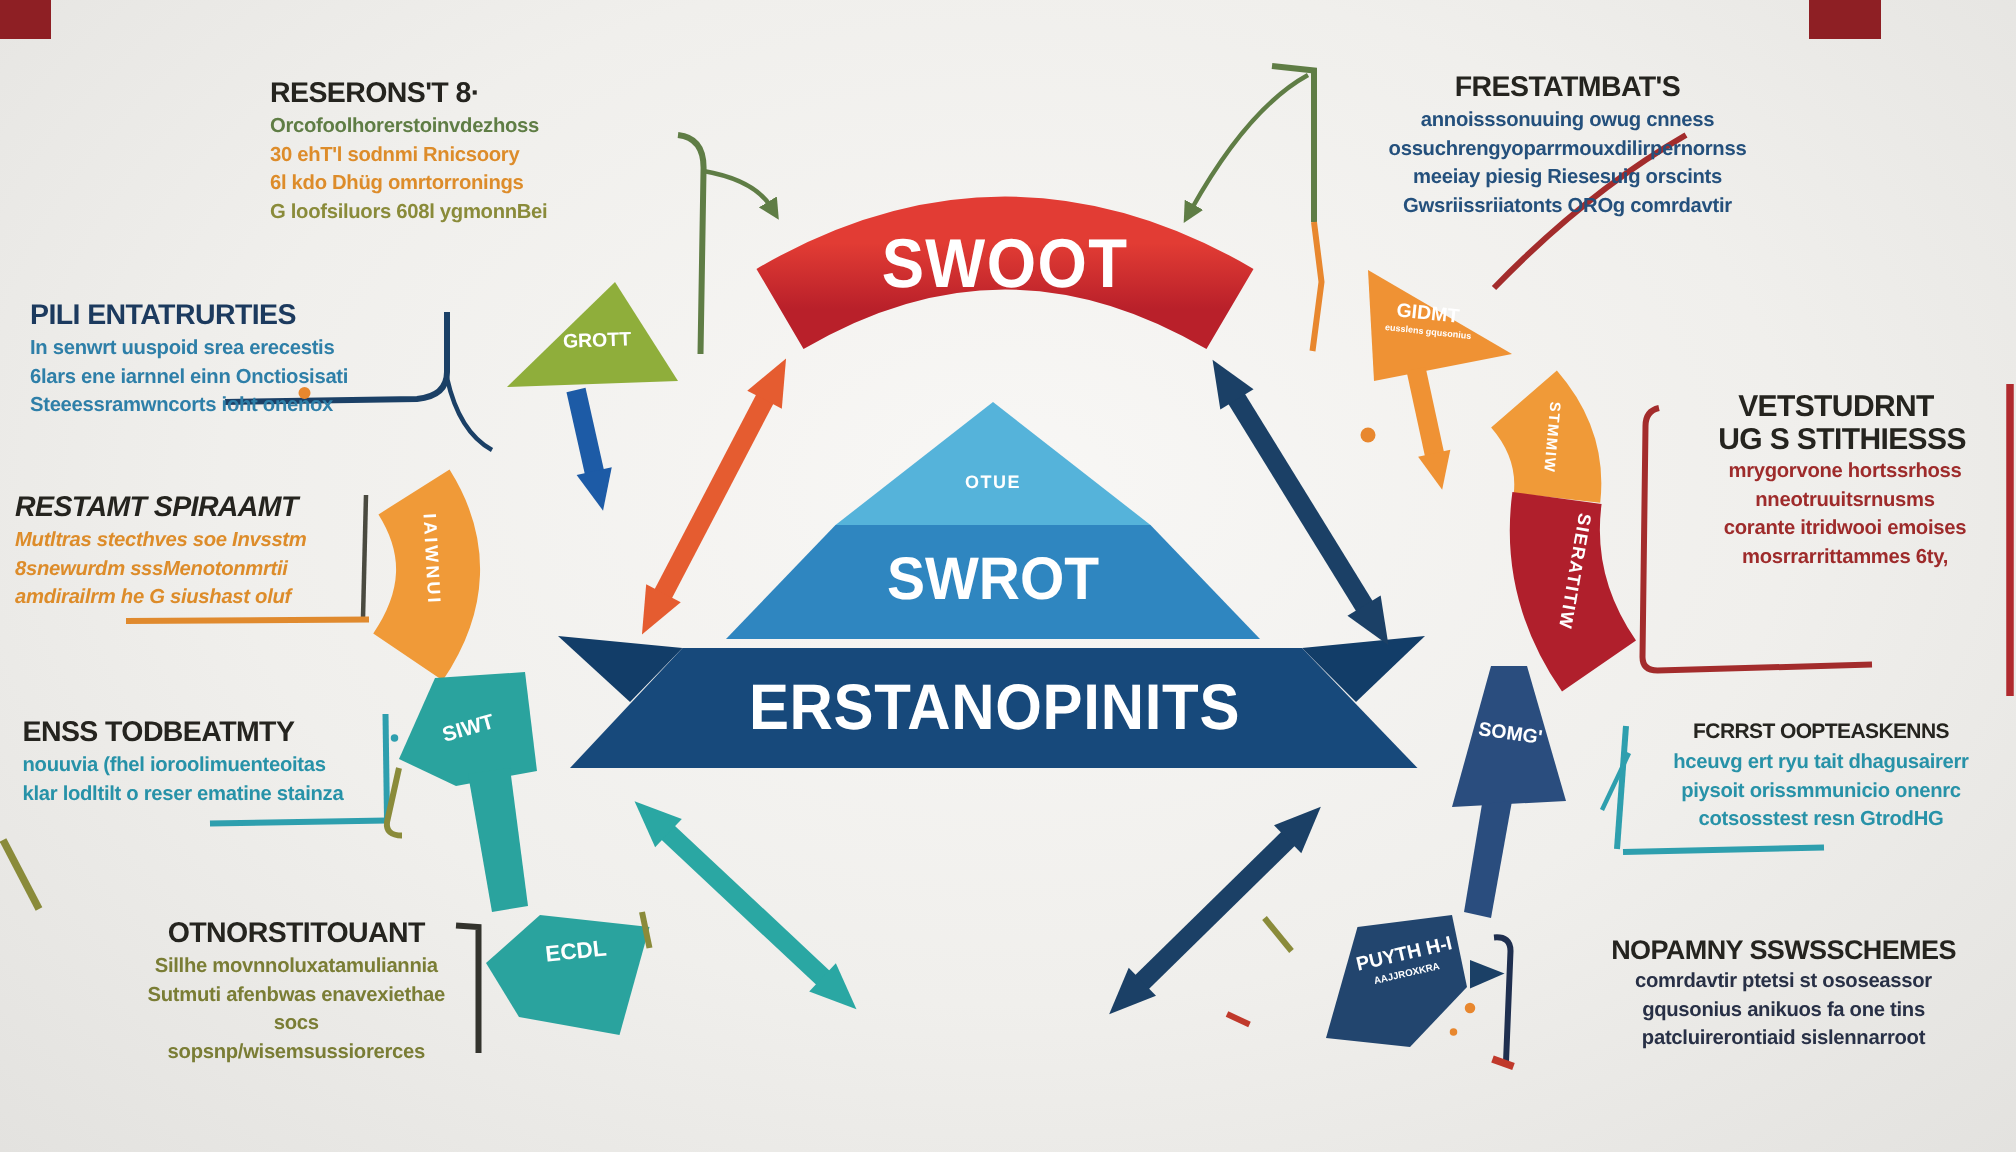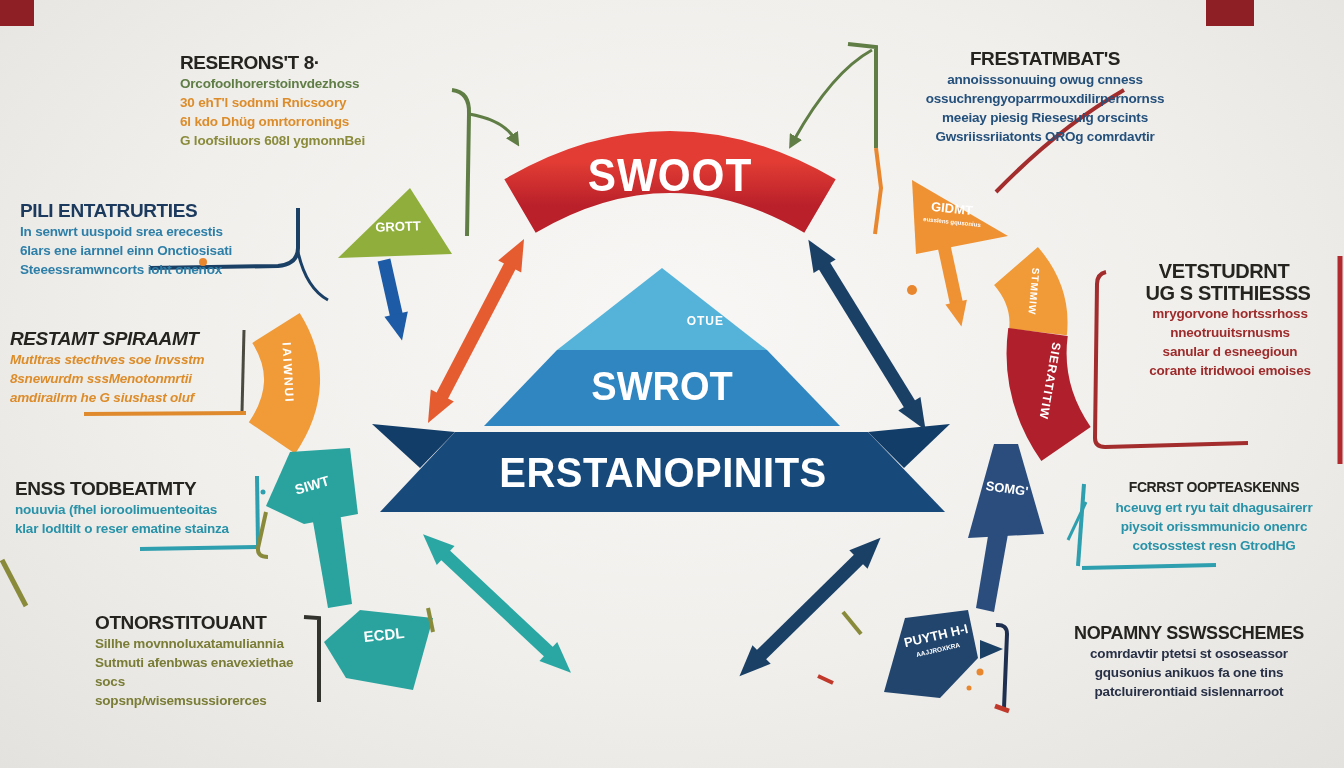--- a/index.html
+++ b/index.html
@@ -5,28 +5,28 @@
   html,body{margin:0;padding:0;background:#ffffff;}
   .stage{
     position:relative;width:1344px;height:768px;overflow:hidden;
     background:radial-gradient(ellipse at 50% 42%, #f8f7f5 0%, #f0efec 55%, #e3e2df 100%);
     font-family:"Liberation Sans", sans-serif;
   }
   svg.layer{position:absolute;left:0;top:0;width:1344px;height:768px;}
   .tb{position:absolute;}
   .tb .h{font-weight:800;color:#25241f;font-size:19px;letter-spacing:-0.4px;line-height:22px;}
   .tb .ln{font-weight:700;font-size:13.5px;line-height:19px;letter-spacing:-0.2px;}
-  .ra{text-align:left;} .la{text-align:center;} .ca{}
+  .ra{text-align:left;} .la{text-align:center;} .ca{text-align:center;}
   .h-navy{color:#1c3a5e !important;}
   .c-green{color:#5f7d45;} .c-orange{color:#dd8c2a;} .c-olive{color:#8a8b3a;}
   .c-tealblue{color:#2e7fa8;} .c-teal{color:#2792a8;} .c-navy{color:#24507c;}
   .c-darkred{color:#9e2b2b;} .c-ink{color:#283046;} .c-oliveD{color:#7a7d35;}
   .lbl{position:absolute;color:#fff;font-weight:800;text-align:center;}
   .banner-label{left:528px;top:148px;width:284px;font-size:46px;letter-spacing:1px;transform:scaleX(0.92);}
-  .pyr-top-label{left:600px;top:314px;width:124px;font-size:12px;letter-spacing:1px;text-align:right;}
+  .pyr-top-label{left:600px;top:314px;width:124px;font-size:12px;letter-spacing:1px;}
   .pyr-mid-label{left:542px;top:364px;width:240px;font-size:40px;transform:scaleX(0.95);}
   .pyr-bot-label{left:428px;top:448px;width:470px;font-size:43px;letter-spacing:0.5px;transform:scaleX(0.93);}
   .grot-label{left:362px;top:219px;width:72px;font-size:13px;transform:rotate(-2deg);}
   .gidmt-label{left:916px;top:201px;width:72px;font-size:13px;transform:rotate(6deg);}
   .gidmt-sub{left:910px;top:219px;width:84px;font-size:6px;transform:rotate(6deg);font-weight:700;}
   .ribbon-left-label{left:246px;top:366px;width:84px;font-size:12px;letter-spacing:2px;transform:rotate(87deg);}
   .ribbon-rt-label{left:996px;top:286px;width:76px;font-size:10px;letter-spacing:1px;transform:rotate(95deg);}
   .ribbon-rb-label{left:1002px;top:374px;width:96px;font-size:12px;letter-spacing:1px;transform:rotate(100deg);}
   .siwt-label{left:282px;top:477px;width:60px;font-size:14px;transform:rotate(-16deg);}
   .somg-label{left:976px;top:481px;width:62px;font-size:13px;transform:rotate(8deg);}
@@ -192,22 +192,22 @@
     <div class="ln c-navy">ossuchrengyoparrmouxdilirpernornss</div>
     <div class="ln c-navy">meeiay piesig Riesesuig orscints</div>
     <div class="ln c-navy">Gwsriissriiatonts OROg comrdavtir</div>
   </div>
 
   <div class="tb la" style="left:1108px;top:260px;width:232px;">
     <div class="h" style="font-size:20px;">VETSTUDRNT</div>
     <div class="h" style="font-size:20px;padding-left:8px;">UG S STITHIESSS</div>
     <div class="ln c-darkred" style="padding-left:12px;">mrygorvone hortssrhoss</div>
     <div class="ln c-darkred" style="padding-left:12px;">nneotruuitsrnusms</div>
-    <div class="ln c-darkred" style="padding-left:12px;">sanular d esneegioun</div>
     <div class="ln c-darkred" style="padding-left:12px;">corante itridwooi emoises</div>
+    <div class="ln c-darkred" style="padding-left:12px;">mosrrarrittammes 6ty,</div>
   </div>
 
   <div class="tb la" style="left:1088px;top:476px;width:252px;">
     <div class="h" style="font-size:14px;">FCRRST OOPTEASKENNS</div>
     <div class="ln c-teal">hceuvg ert ryu tait dhagusairerr</div>
     <div class="ln c-teal">piysoit orissmmunicio onenrc</div>
     <div class="ln c-teal">cotsosstest resn GtrodHG</div>
   </div>
 
   <div class="tb la" style="left:1016px;top:622px;width:290px;margin-left:28px;">

